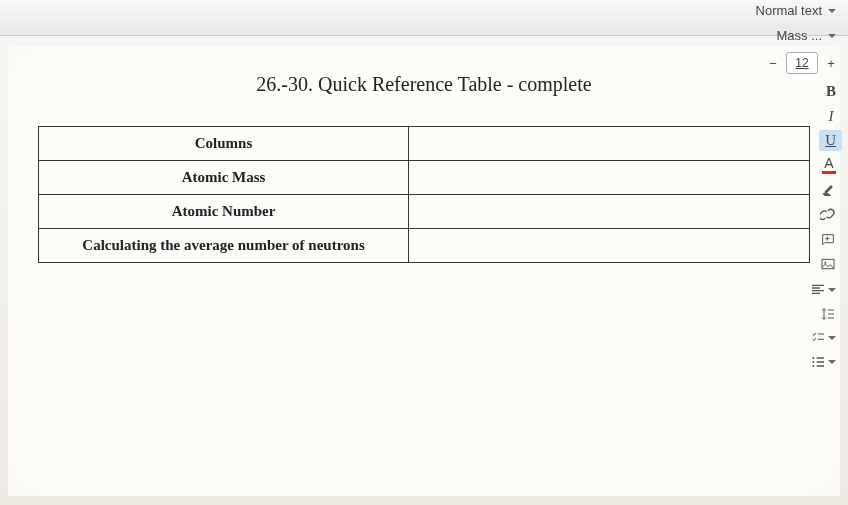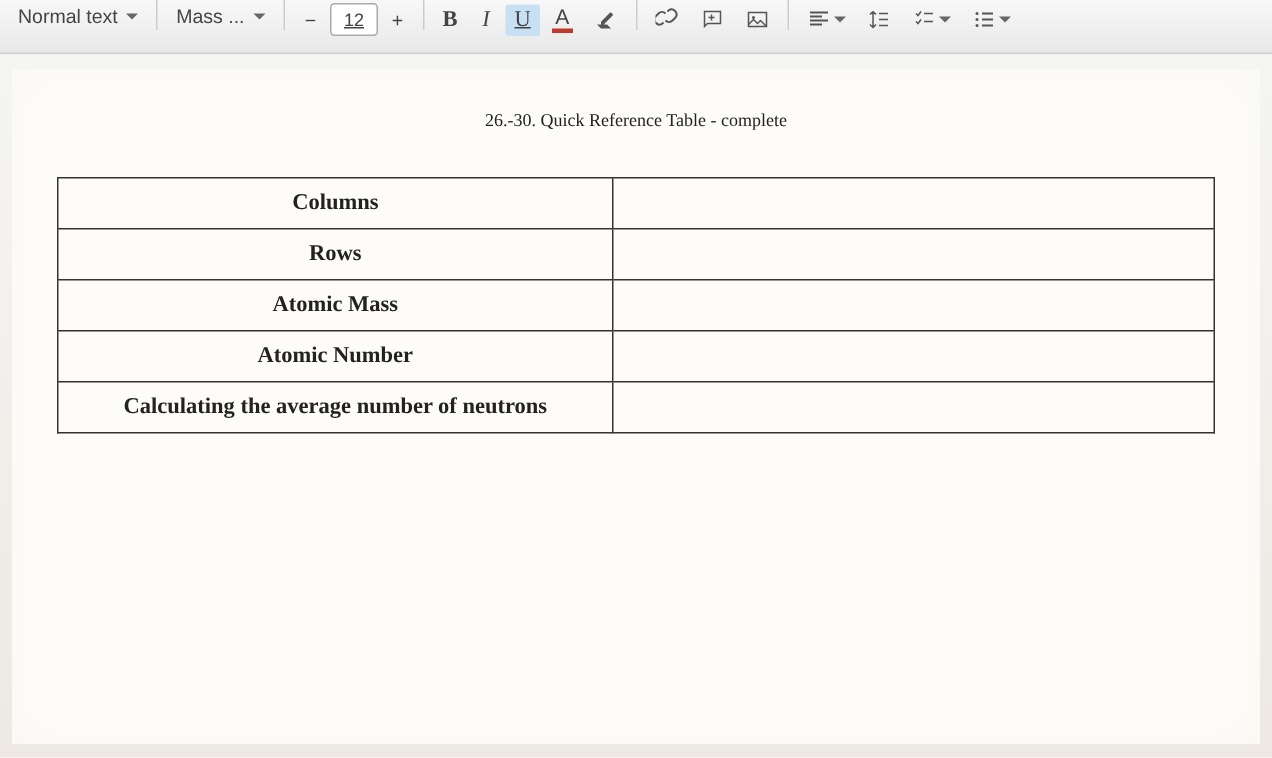--- a/index.html
+++ b/index.html
@@ -8,25 +8,26 @@
       background: linear-gradient(to bottom, #e8e8e8 0%, #f5f5f3 8%, #ede9e2 100%);
       width: 848px;
       height: 505px;
       overflow: hidden;
     }
     .toolbar {
       height: 36px;
       background: linear-gradient(to bottom, #f8f8f8, #e8e8e8);
       border-bottom: 1px solid #ccc;
       display: flex;
-      align-items: flex-start;
+      align-items: flex-end;
       padding: 0 6px;
       gap: 2px;
       font-size: 13px;
       color: #444;
+      flex-direction: column;
     }
     .tb-btn {
       display: flex;
       align-items: center;
       justify-content: center;
       padding: 3px 6px;
       border-radius: 2px;
       cursor: pointer;
       min-width: 22px;
       height: 26px;
@@ -96,21 +97,21 @@
     .page-area {
       padding: 12px 30px 30px 30px;
       background: #fdfcf8;
       margin: 10px 8px;
       min-height: 450px;
       box-shadow: inset 0 0 40px rgba(0,0,0,0.02);
     }
     .doc-title {
       text-align: center;
       font-family: 'Times New Roman', serif;
-      font-size: 12px;
+      font-size: 20px;
       color: #222;
       margin: 15px 0 30px 0;
     }
     .ref-table {
       width: 100%;
       border-collapse: collapse;
       margin: 0 auto;
       font-family: 'Times New Roman', serif;
     }
     .ref-table td {
@@ -225,24 +226,20 @@
 
 <div class="page-area">
   <div class="doc-title">26.-30. Quick Reference Table - complete</div>
   <table class="ref-table">
     <tbody>
         <tr>
       <td class="label">Columns</td>
       <td class="value"></td>
     </tr>
     <tr>
-      <td class="label">Rows</td>
-      <td class="value"></td>
-    </tr>
-    <tr>
       <td class="label">Atomic Mass</td>
       <td class="value"></td>
     </tr>
     <tr>
       <td class="label">Atomic Number</td>
       <td class="value"></td>
     </tr>
     <tr>
       <td class="label">Calculating the average number of neutrons</td>
       <td class="value"></td>

